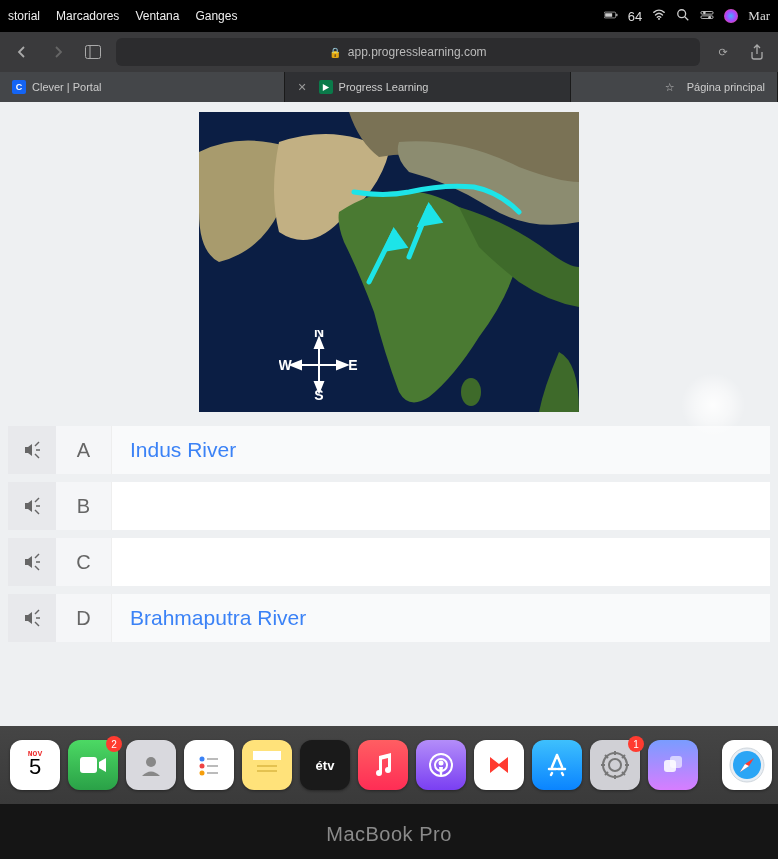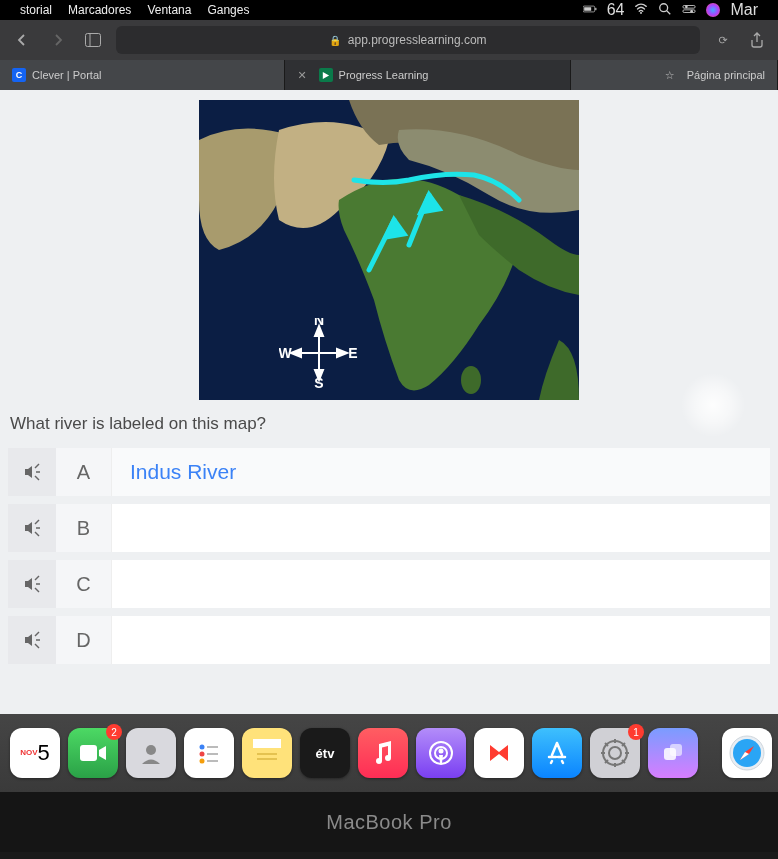--- a/index.html
+++ b/index.html
@@ -7,27 +7,27 @@
     width: 778px;
     height: 859px;
     font-family: -apple-system, BlinkMacSystemFont, "Helvetica Neue", Arial, sans-serif;
     background: #1a1a1a;
     overflow: hidden;
     position: relative;
   }
 
   
   .menubar {
-    height: 20px;
+    height: 32px;
     background: #000;
     color: #ddd;
     display: flex;
     align-items: center;
     justify-content: space-between;
-    padding: 0 20px;
+    padding: 0 8px;
     font-size: 12px;
   }
   .menubar-left { display: flex; gap: 16px; }
   .menubar-right { display: flex; gap: 10px; align-items: center; }
   .menubar-item { color: #eee; cursor: default; }
   .menubar-icon { width: 14px; height: 14px; }
 
   
   .safari-toolbar {
     height: 40px;
@@ -183,21 +183,21 @@
   .dock-icon {
     width:50px;height:50px;
     border-radius:12px;
     display:flex;align-items:center;justify-content:center;
     font-size:20px;
     color:#fff;
     flex-shrink:0;
     box-shadow: 0 1px 3px rgba(0,0,0,.4);
     position: relative;
   }
-  .calendar { background:#fff; color:#000; flex-direction:row; }
+  .calendar { background:#fff; color:#000; flex-direction:column;font-family:Liberation Mono, monospace; }
   .calendar .mon { font-size:8px; color:#e33; font-weight:600; line-height:1; }
   .calendar .day { font-size:22px; font-weight:400; line-height:1; }
   .facetime { background: linear-gradient(#4cd964,#2aa147); }
   .badge {
     position:absolute; top:-4px; right:-4px;
     background:#ff3b30; color:#fff; font-size:10px;
     min-width:16px;height:16px;border-radius:8px;
     display:flex;align-items:center;justify-content:center;
     padding:0 3px;
   }
@@ -237,21 +237,21 @@
     <span class="menubar-item">Ganges</span>
   </div>
   <div class="menubar-right">
     <span>
       <svg class="menubar-icon" viewBox="0 0 24 12">
           <rect x="0" y="1" width="20" height="10" rx="2" fill="none" stroke="#ccc" stroke-width="1.2"></rect>
           <rect x="2" y="3" width="12" height="6" fill="#ccc"></rect>
           <rect x="21" y="4" width="2" height="4" fill="#ccc"></rect>
         </svg>
     </span>
-    <span style="font-size:16px;">64</span>
+    <span style="font-size:13px;">64</span>
     <span>
       <svg class="menubar-icon" viewBox="0 0 16 12">
           <path d="M8 11 L8 11 M2 3 Q8 -2 14 3 M4 6 Q8 2 12 6 M6 8.5 Q8 6.5 10 8.5" fill="none" stroke="#ccc" stroke-width="1.5" stroke-linecap="round"></path>
           <circle cx="8" cy="10" r="1" fill="#ccc"></circle>
         </svg>
     </span>
     <span>
       <svg class="menubar-icon" viewBox="0 0 16 16">
           <circle cx="6.5" cy="6.5" r="4.5" fill="none" stroke="#ccc" stroke-width="1.5"></circle>
           <line x1="10" y1="10" x2="14" y2="14" stroke="#ccc" stroke-width="1.5"></line>
@@ -259,21 +259,21 @@
     </span>
     <span>
       <svg class="menubar-icon" viewBox="0 0 16 16">
           <rect x="1" y="4" width="14" height="3" rx="1.5" fill="none" stroke="#ccc"></rect>
           <rect x="1" y="9" width="14" height="3" rx="1.5" fill="none" stroke="#ccc"></rect>
           <circle cx="5" cy="5.5" r="1.5" fill="#ccc"></circle>
           <circle cx="11" cy="10.5" r="1.5" fill="#ccc"></circle>
         </svg>
     </span>
     <span style="width:14px;height:14px;border-radius:50%;background:radial-gradient(circle,#4af,#a4f,#f55);"></span>
-    <span style="font-size:16px;">Mar</span>
+    <span style="font-size:13px;font-family:Liberation Serif, serif;">Mar</span>
   </div>
 </div>
 
 <div class="safari-toolbar">
   <div class="nav-btn">
     <svg width="12" height="12" viewBox="0 0 12 12">
         <path d="M8 1 L3 6 L8 11" fill="none" stroke="#aaa" stroke-width="1.8"></path>
       </svg>
   </div>
   <div class="nav-btn">
@@ -363,21 +363,20 @@
           </g>
           <text x="40" y="7" text-anchor="middle">N</text>
           <text x="40" y="70" text-anchor="middle">S</text>
           <text x="6" y="40" text-anchor="middle">W</text>
           <text x="74" y="40" text-anchor="middle">E</text>
         </svg>
       </div>
     </div>
   </div>
 
-  <div class="question">What river is labeled on this map?</div>
 
   <div class="answers">
     <div class="answer-row">
       <div class="speak">
         <svg viewBox="0 0 18 18">
             <path d="M2 6 h3 l4 -3 v12 l-4 -3 h-3 Z" fill="#666"></path>
             <line x1="12" y1="5" x2="16" y2="1" stroke="#666" stroke-width="1.5"></line>
             <line x1="12" y1="13" x2="16" y2="17" stroke="#666" stroke-width="1.5"></line>
             <line x1="13" y1="9" x2="17" y2="9" stroke="#666" stroke-width="1.5"></line>
           </svg>
@@ -410,20 +409,21 @@
     <div class="answer-row">
       <div class="speak">
         <svg viewBox="0 0 18 18">
             <path d="M2 6 h3 l4 -3 v12 l-4 -3 h-3 Z" fill="#666"></path>
             <line x1="12" y1="5" x2="16" y2="1" stroke="#666" stroke-width="1.5"></line>
             <line x1="12" y1="13" x2="16" y2="17" stroke="#666" stroke-width="1.5"></line>
             <line x1="13" y1="9" x2="17" y2="9" stroke="#666" stroke-width="1.5"></line>
           </svg>
       </div>
       <div class="letter">D</div>
+      <div class="ans-text">Brahmaputra River</div>
     </div>
   </div>
 
 </div>
 
 <div class="glare"></div>
 
 <div class="dock-strip">
   <div class="dock-icon calendar">
     <div class="mon">NOV</div>

